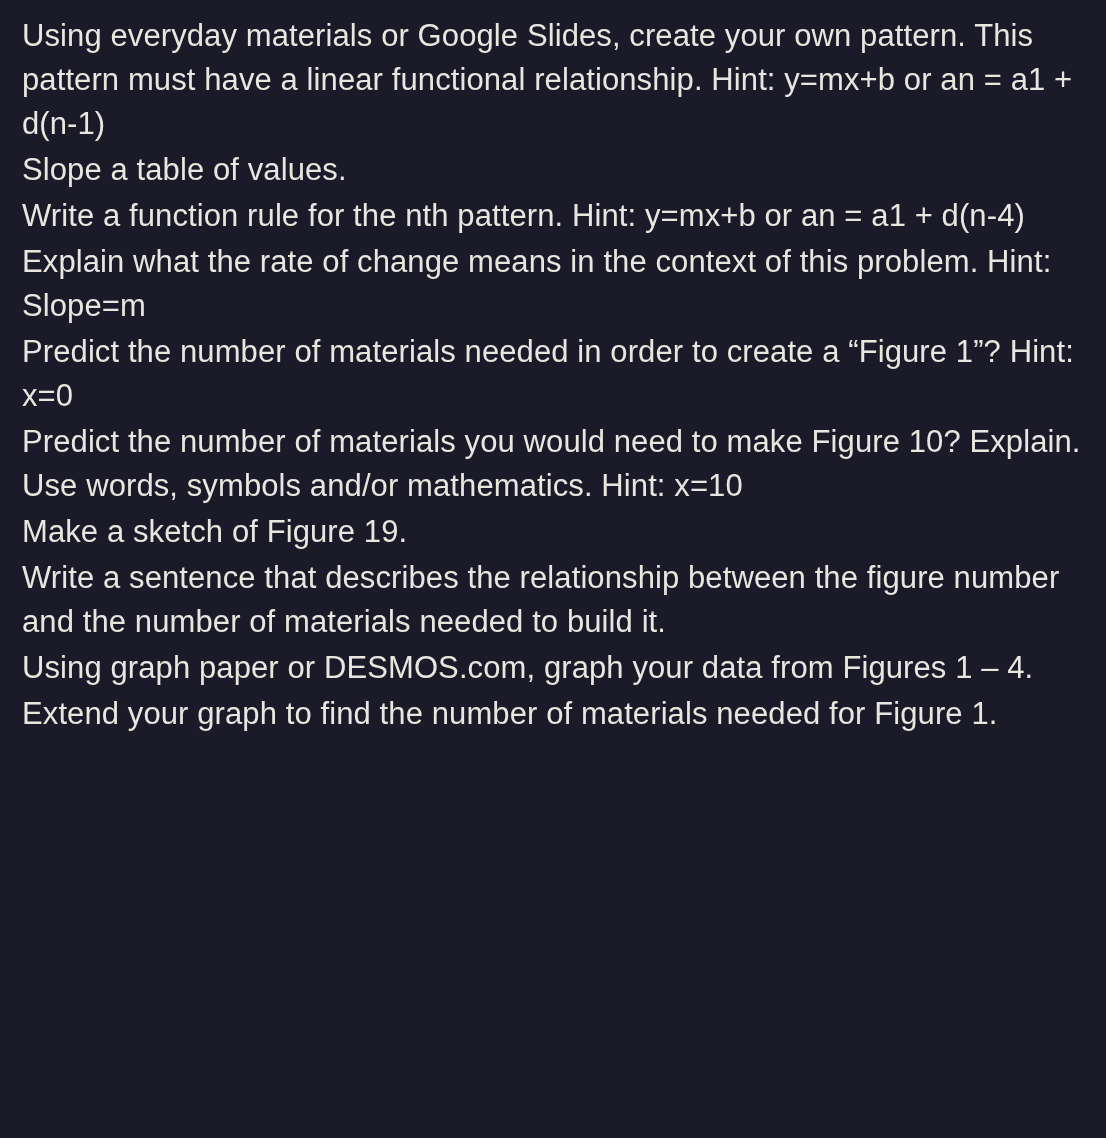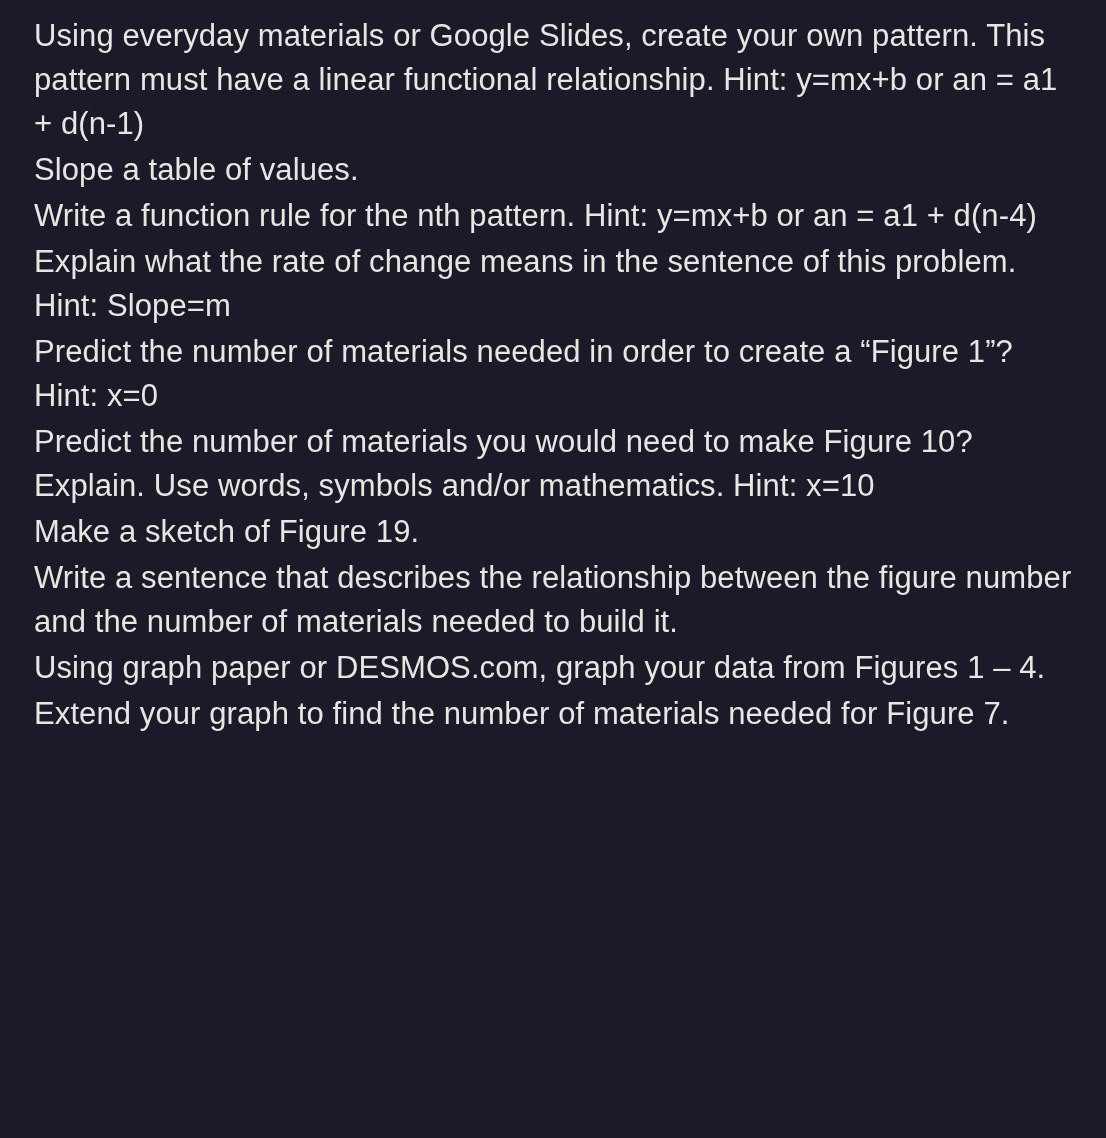--- a/index.html
+++ b/index.html
@@ -14,28 +14,28 @@
     font-family: -apple-system, BlinkMacSystemFont, "Segoe UI", "Helvetica Neue", Arial, sans-serif;
     color: #e9e6e0;
     font-size: 31px;
     line-height: 1.42;
     padding: 14px 22px 22px 22px;
     box-sizing: border-box;
     font-weight: 400;
     letter-spacing: 0.1px;
   }
   .para {
-    margin: 0 0 2px 12px;
+    margin: 0 0 2px 0;
   }
 </style>
 </head>
 <body>
 
 <div class="para">Using everyday materials or Google Slides, create your own pattern.  This pattern must have a linear functional relationship. Hint: y=mx+b or an = a1 + d(n-1)</div>
 <div class="para">Slope a table of values.</div>
 <div class="para">Write a function rule for the nth pattern. Hint: y=mx+b or an = a1 + d(n-4)</div>
-<div class="para">Explain what the rate of change means in the sentence of this problem. Hint: Slope=m</div>
+<div class="para">Explain what the rate of change means in the context of this problem. Hint: Slope=m</div>
 <div class="para">Predict the number of materials needed in order to create a “Figure 1”? Hint: x=0</div>
 <div class="para">Predict the number of materials you would need to make Figure 10?  Explain.  Use words, symbols and/or mathematics. Hint: x=10</div>
 <div class="para">Make a sketch of Figure 19.</div>
 <div class="para">Write a sentence that describes the relationship between the figure number and the number of materials needed to build it.</div>
 <div class="para">Using graph paper or DESMOS.com,  graph your data from Figures 1 – 4.</div>
-<div class="para">Extend your graph to find the number of materials needed for Figure 7.</div>
+<div class="para">Extend your graph to find the number of materials needed for Figure 1.</div>
 
 </body></html>

